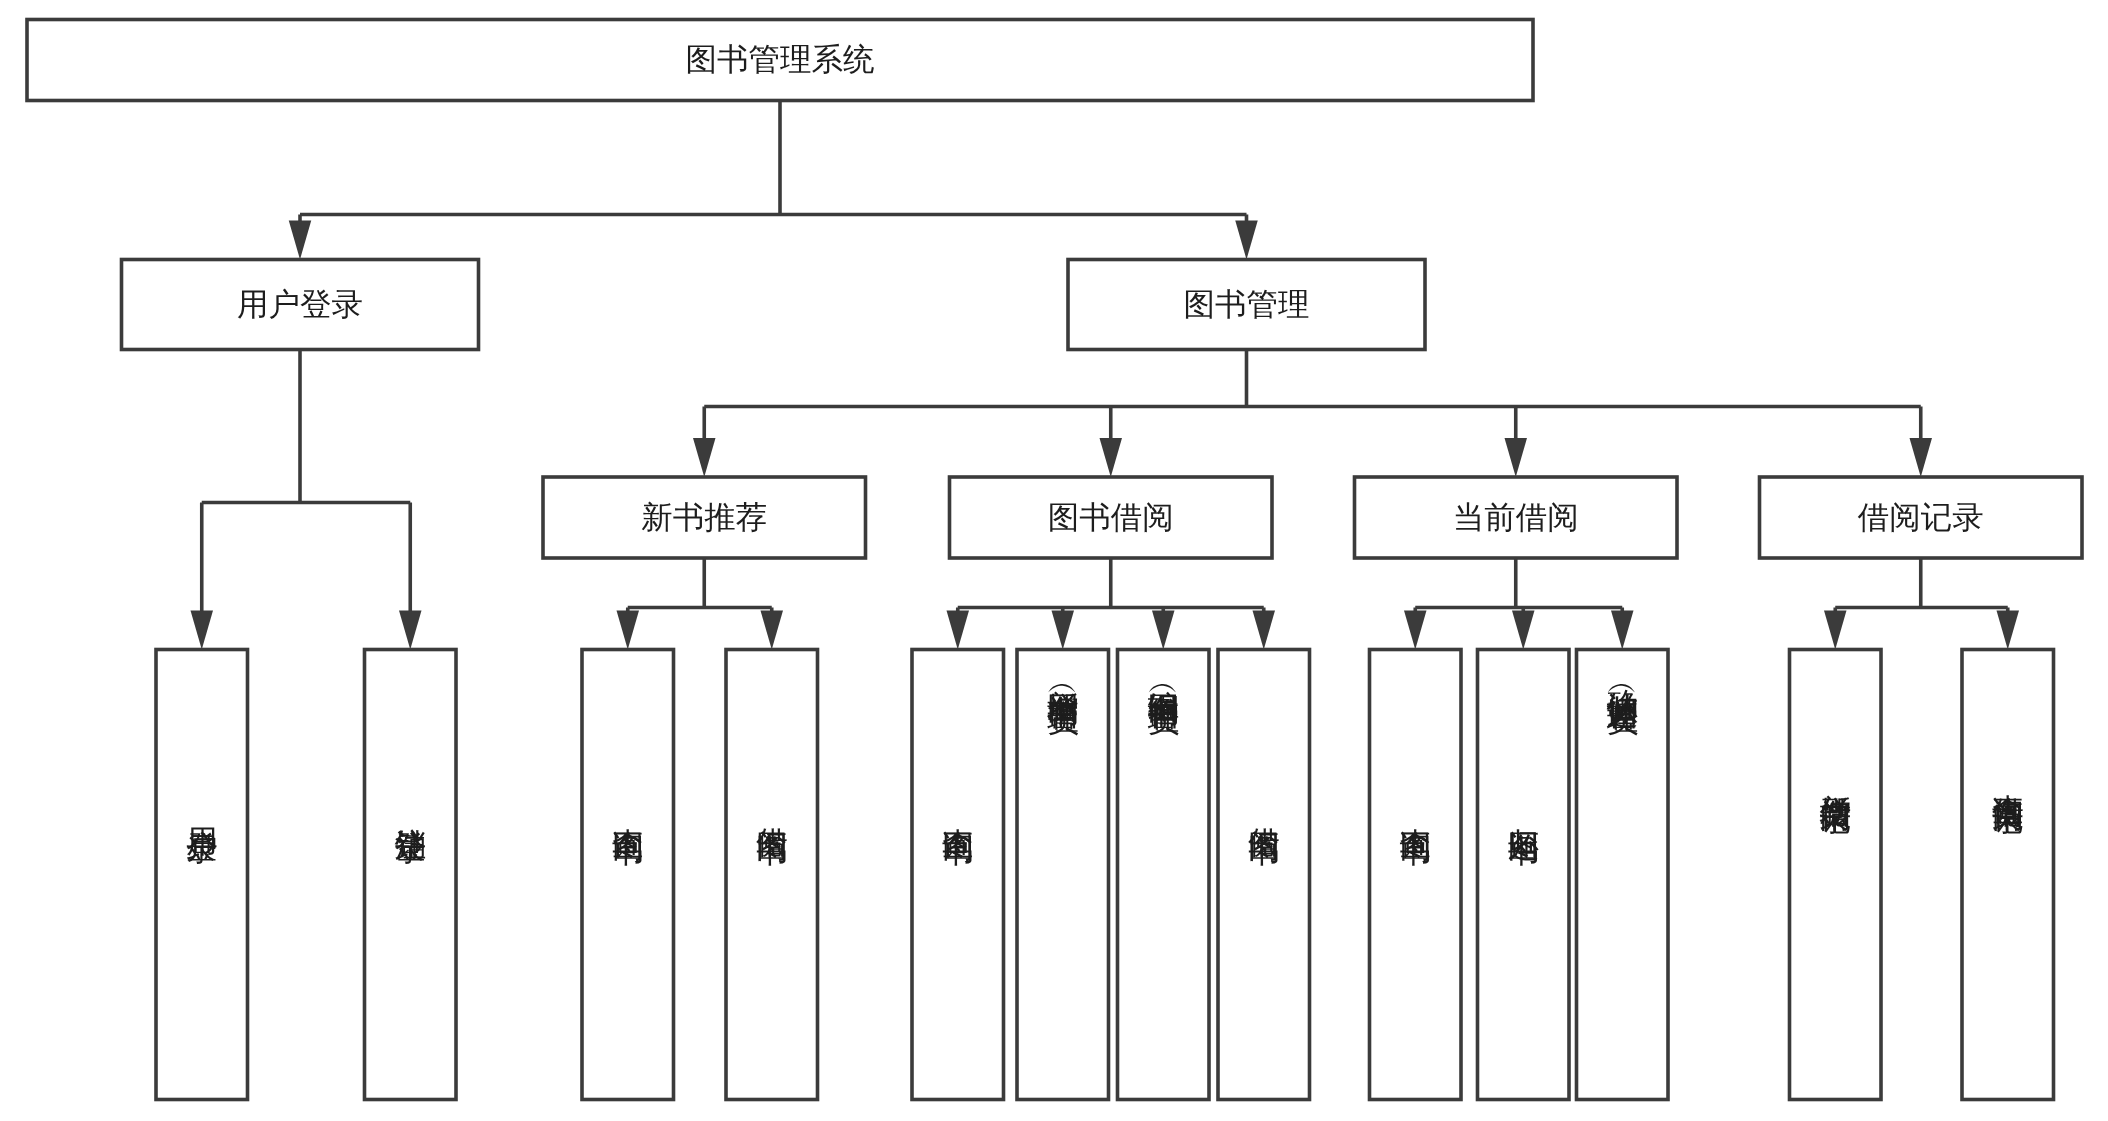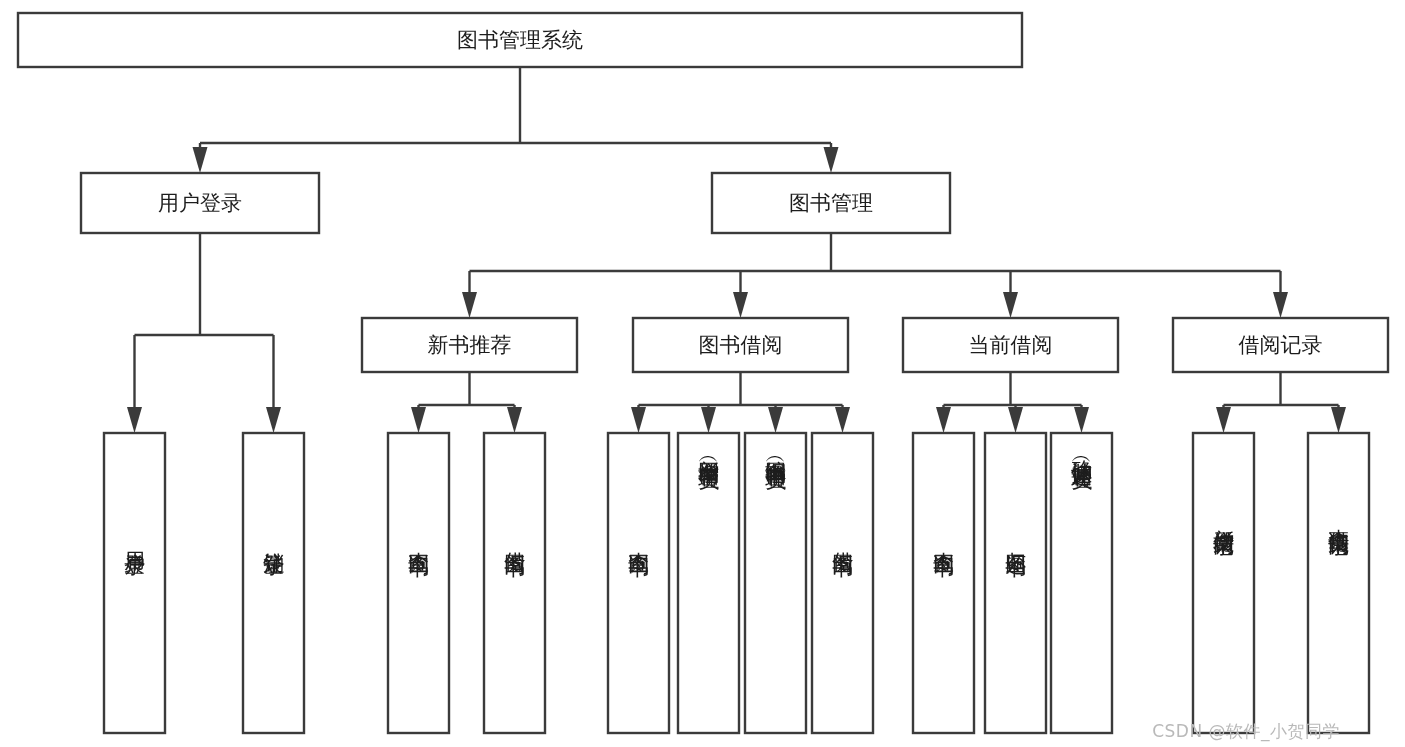--- a/index.html
+++ b/index.html
@@ -281,14 +281,13 @@
       <div class="leaf-label-wrap" style="left: 1051px; top: 441px; width: 61px; height: 290px; padding-top: 2px;">
         <span class="leaf-label">确认归还（管理员）</span>
       </div>
       <div class="leaf-label-wrap" style="left: 1193px; top: 441px; width: 61px; height: 290px; padding-top: 71px;">
         <span class="leaf-label">新增借阅记录</span>
       </div>
       <div class="leaf-label-wrap" style="left: 1308px; top: 441px; width: 61px; height: 290px; padding-top: 71px;">
         <span class="leaf-label">查询借阅记录</span>
       </div>
     </div>
-  <div class="watermark">CSDN @软件_小贺同学</div>
 </div>
 
 </body></html>

